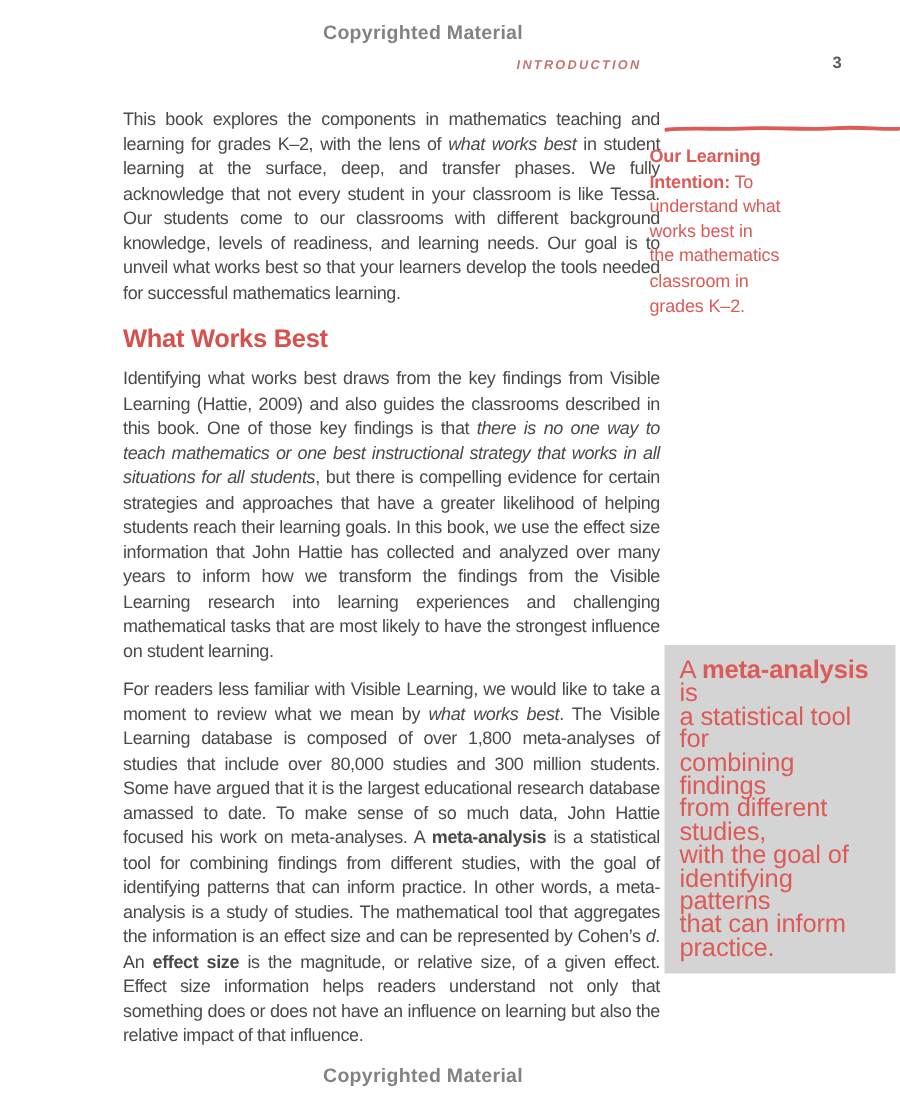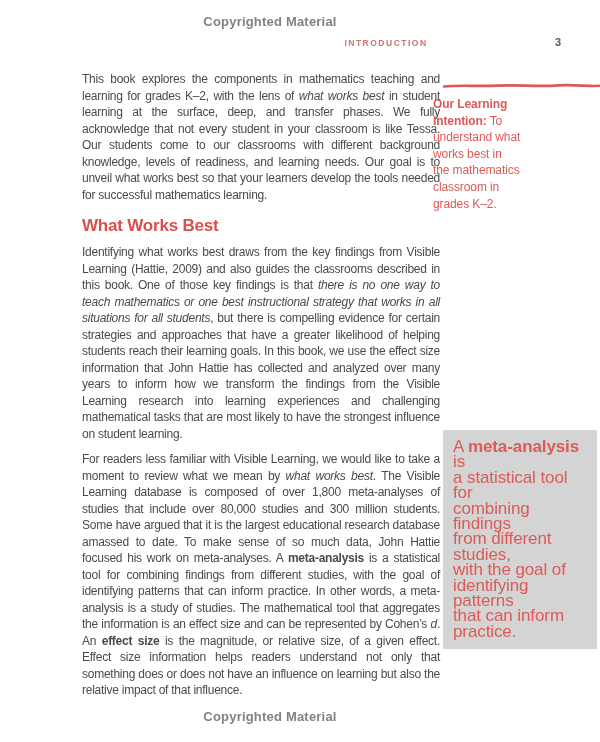--- a/index.html
+++ b/index.html
@@ -6,21 +6,21 @@
   .page {
     position: relative;
     width: 600px;
     height: 742px;
     background: #ffffff;
     overflow: hidden;
     font-family: "Liberation Sans", sans-serif;
   }
   .watermark {
     position: absolute;
-    left: 0;
+    left: 12px;
     width: 540px;
     text-align: center;
     font-family: "Liberation Sans", sans-serif;
     font-weight: bold;
     font-size: 13px;
     color: var(--watermark-gray, #828282);
     letter-spacing: 0.2px;
   }
   .watermark.top { top: 14px; }
   .watermark.bottom { top: 709px; }
@@ -28,20 +28,21 @@
     position: absolute;
     top: 38px;
     left: 316px;
     width: 140px;
     text-align: center;
     font-size: 8.5px;
     font-weight: 600;
     letter-spacing: 1.5px;
     color: var(--running-head-red, #c97472);
     text-transform: uppercase;
+    font-style: italic;
   }
   .page-number {
     position: absolute;
     top: 36px;
     left: 548px;
     width: 20px;
     text-align: center;
     font-size: 11px;
     font-weight: bold;
     color: var(--page-number-gray, #5a5a5a);

